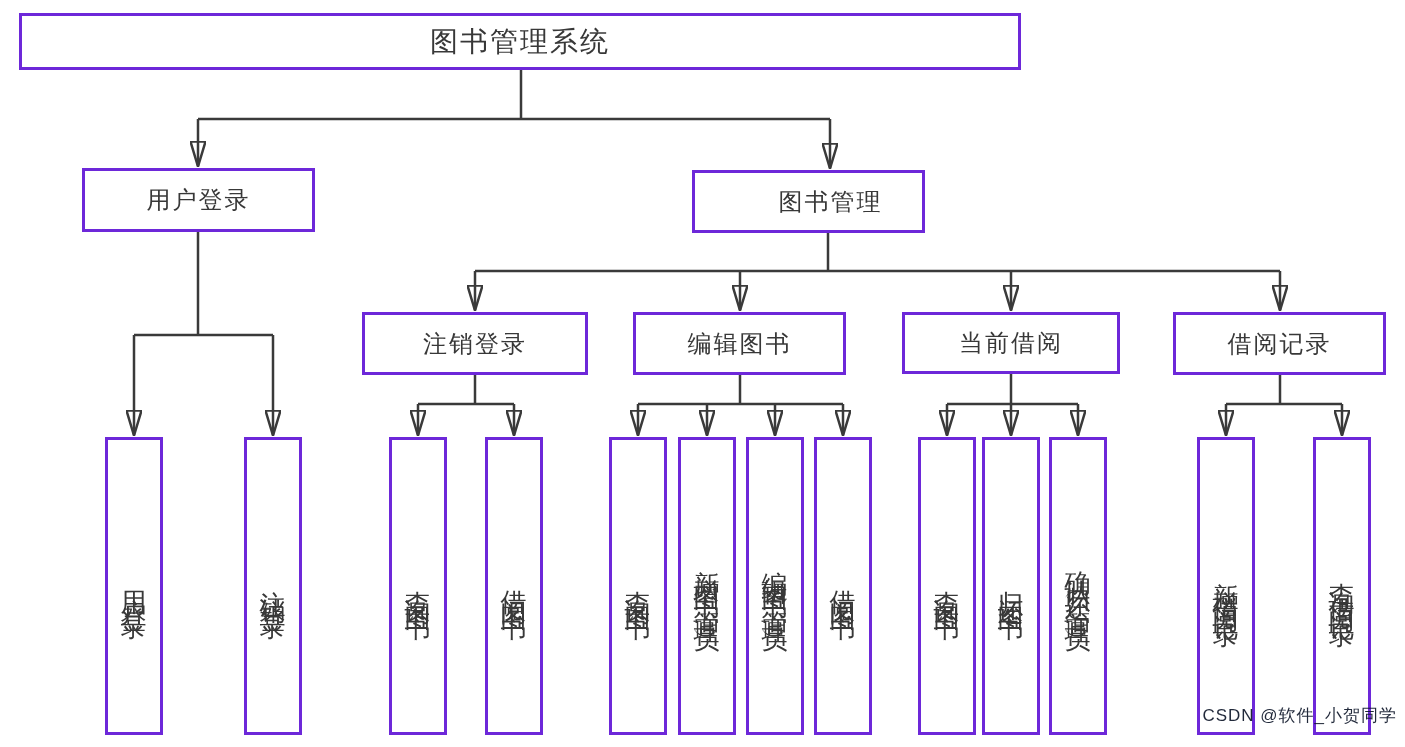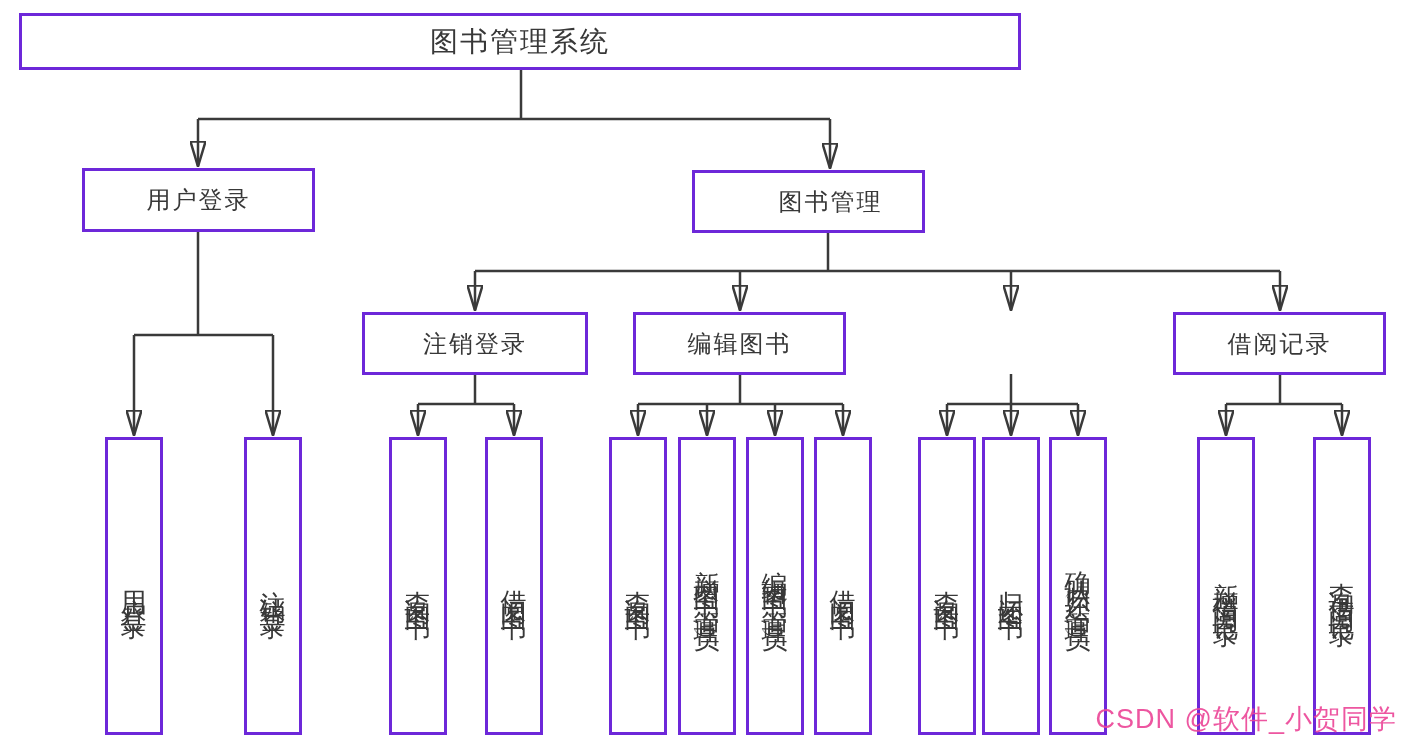--- a/index.html
+++ b/index.html
@@ -46,24 +46,24 @@
   .node.leaf .vtext {
     writing-mode: vertical-rl;
     text-orientation: mixed;
     font-size: 26px;
     line-height: 1;
     letter-spacing: 8px;
     white-space: nowrap;
   }
   .watermark {
     position: absolute;
-    right: 8px; bottom: 10px;
-    font-size: 27px;
+    right: 8px; bottom: 20px;
+    font-size: 17px;
     letter-spacing: 1px;
-    color: #ec4899;
+    color: #0f172a;
     opacity: 0.92;
     z-index: 5;
   }
 </style>
 </head>
 <body>
 
 <div class="canvas">
 
   <svg class="connectors" viewBox="0 0 1405 747">
@@ -114,20 +114,21 @@
     <path d="M1342,404 L1342,435" marker-end="url(#arr)"></path>
   </svg>
 
   <div class="node root">图书管理系统</div>
 
   <div class="node lvl" style="left:82px; top:168px; width:233px; height:64px;">用户登录</div>
   <div class="node lvl" style="left:692px; top:170px; width:233px; height:63px;padding-left:44px;">图书管理</div>
 
   <div class="node lvl" style="left:362px; top:312px; width:226px; height:63px;">注销登录</div>
   <div class="node lvl" style="left:633px; top:312px; width:213px; height:63px;">编辑图书</div>
+  <div class="node lvl" style="left:902px; top:312px; width:218px; height:62px;">当前借阅</div>
   <div class="node lvl" style="left:1173px; top:312px; width:213px; height:63px;">借阅记录</div>
 
   <div class="node leaf" style="left:105px;">
     <span class="vtext">用户登录</span>
   </div>
   <div class="node leaf" style="left:244px;">
     <span class="vtext">注销登录</span>
   </div>
 
   <div class="node leaf" style="left:389px;">

